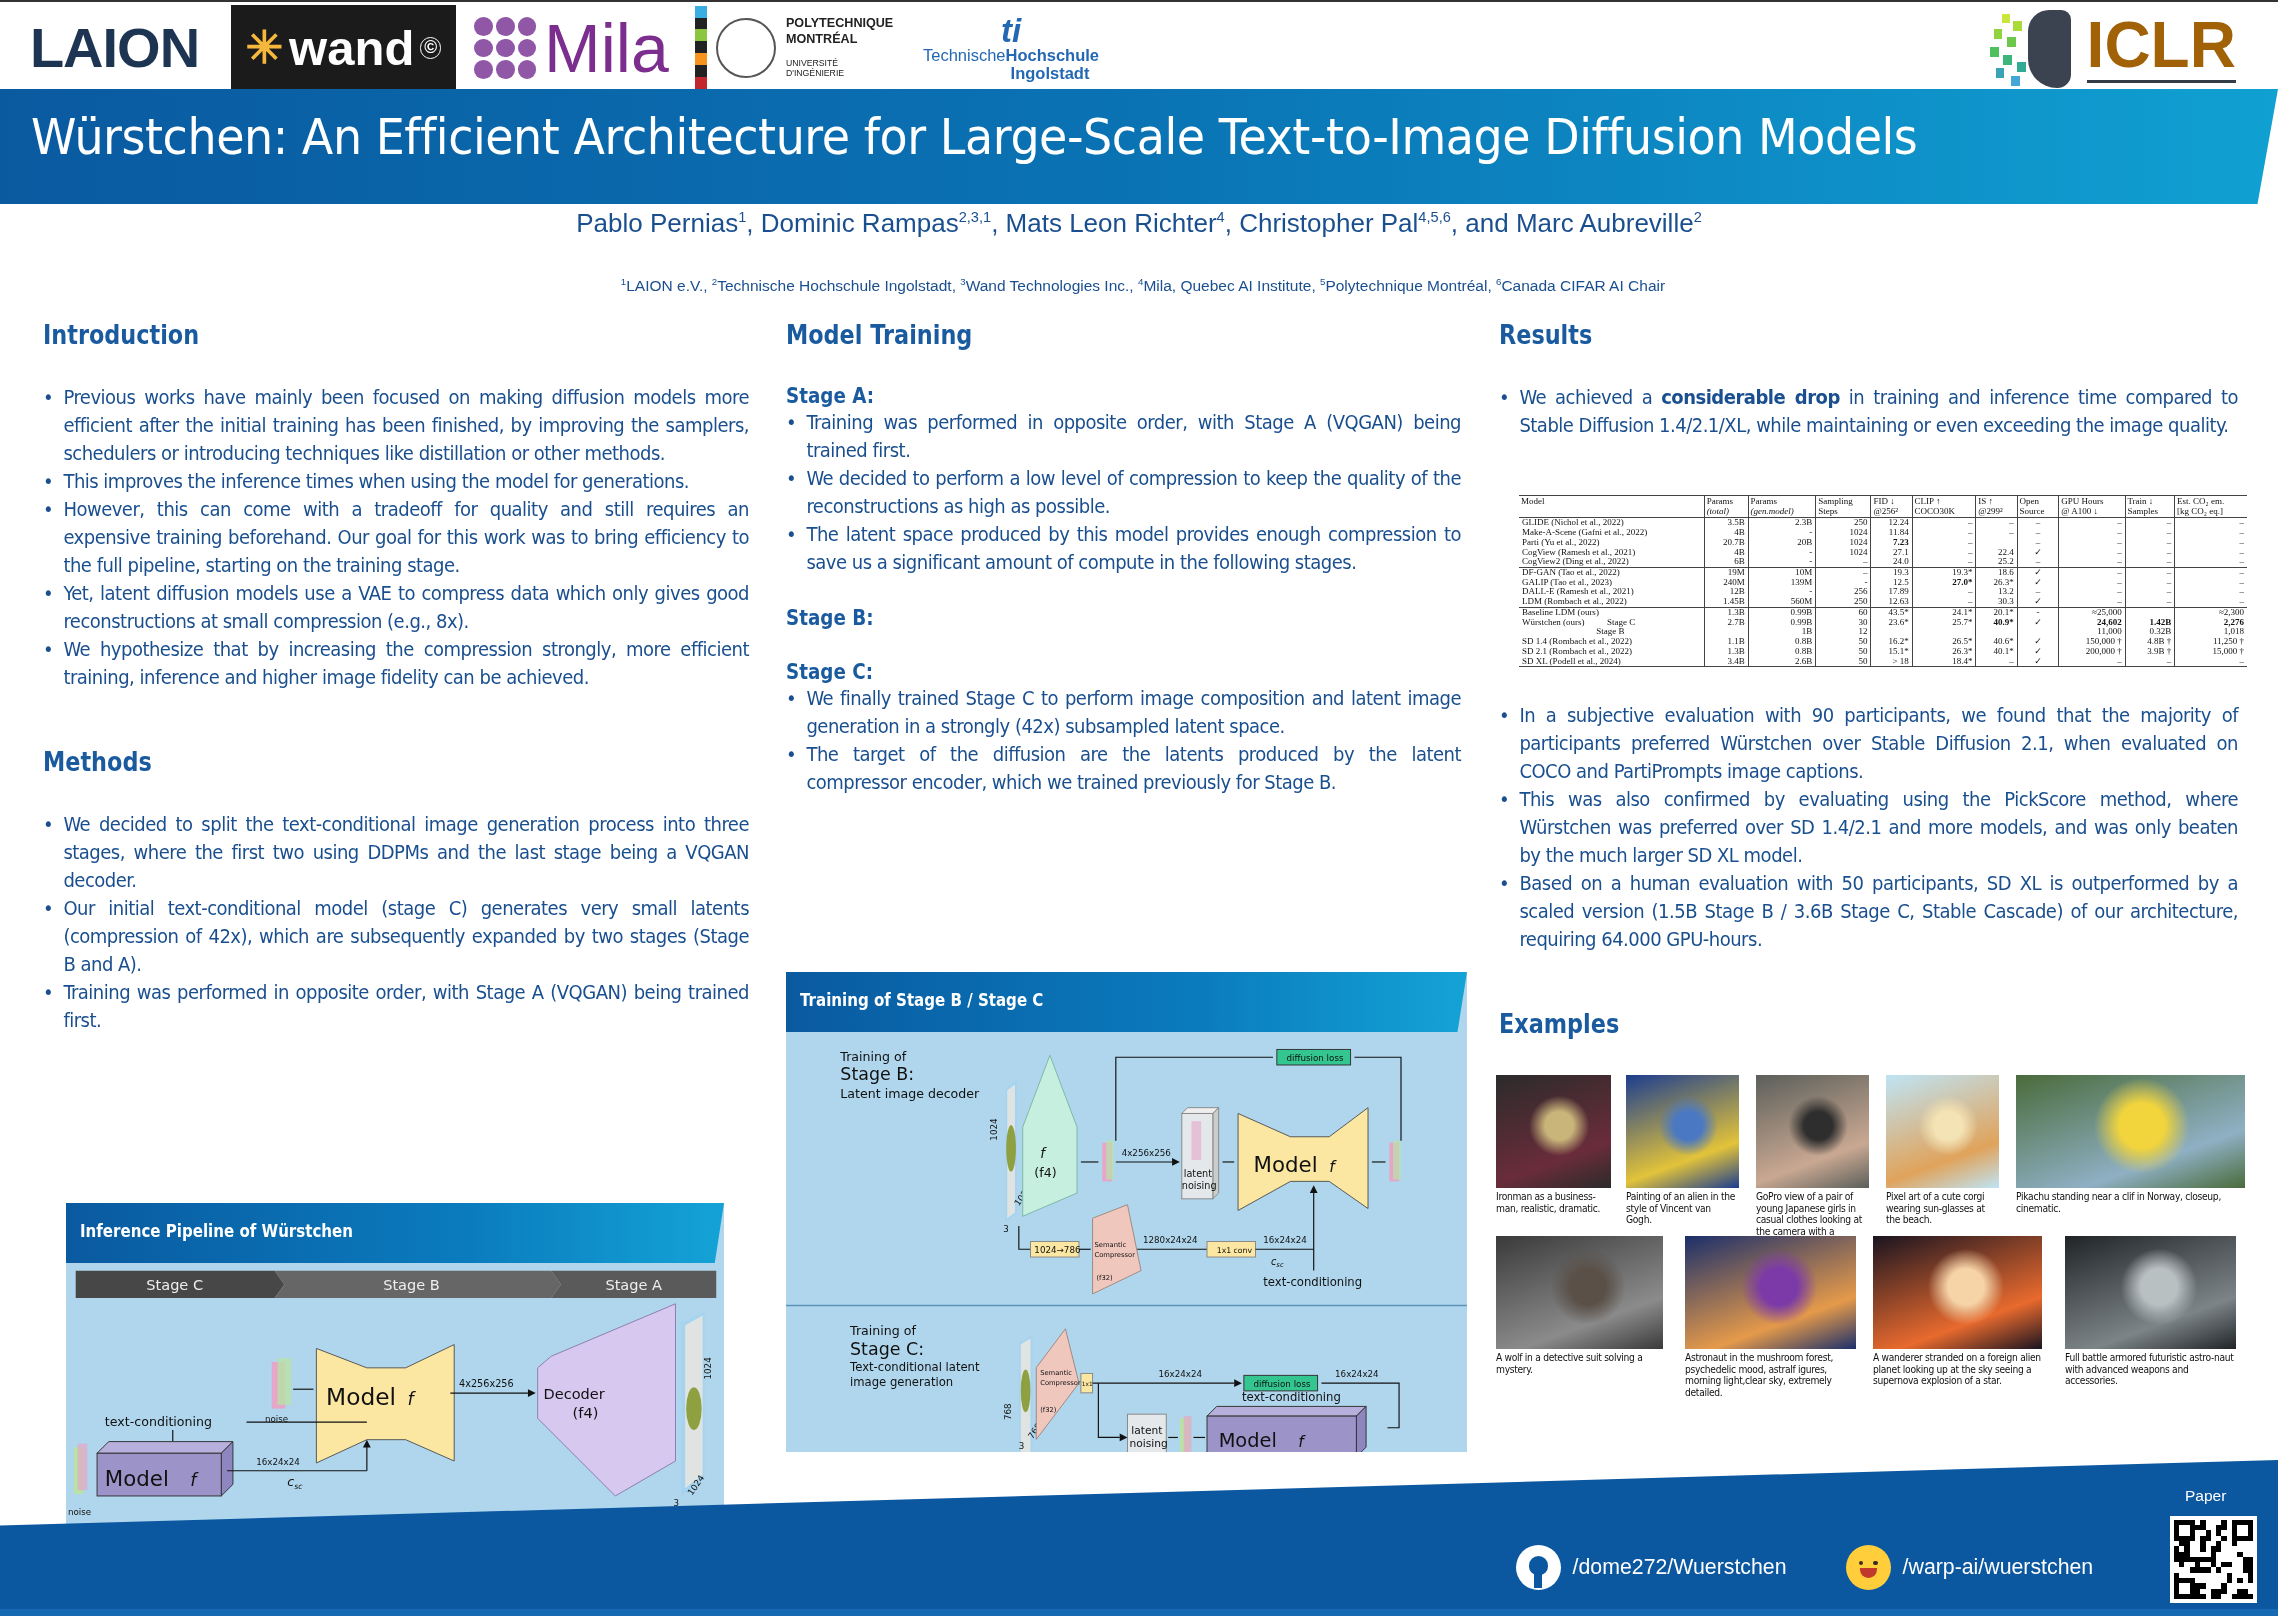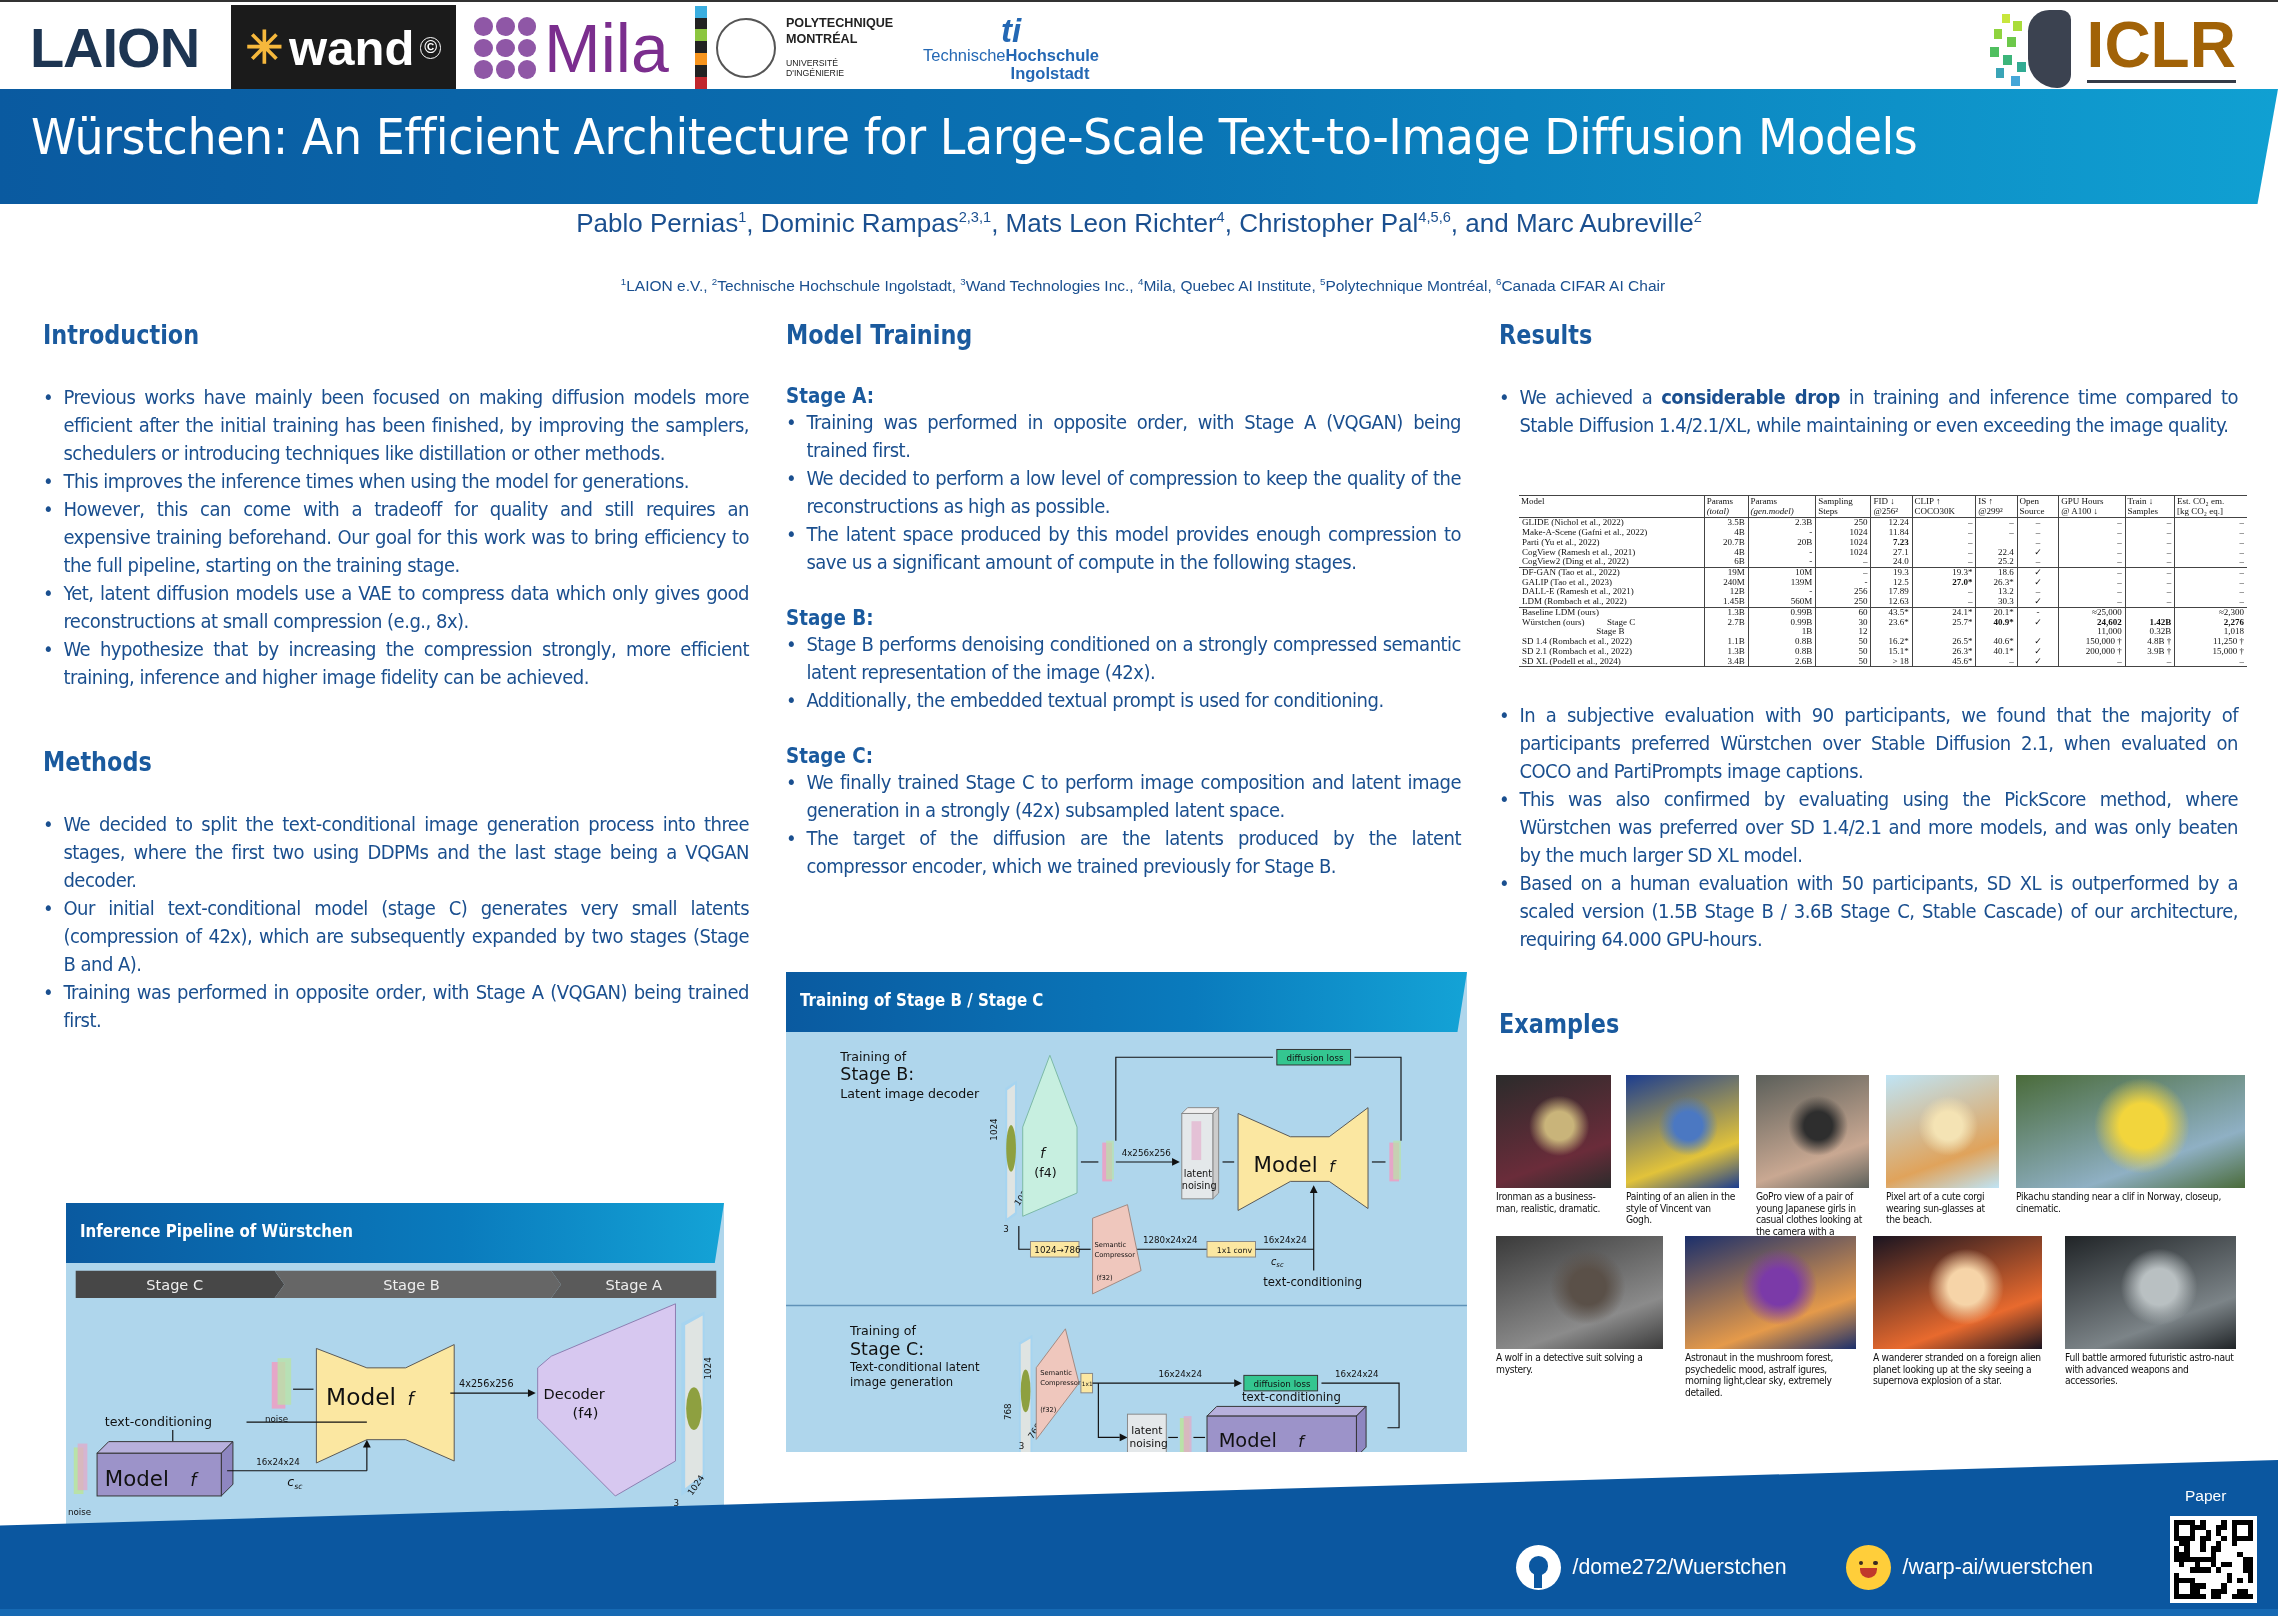--- a/index.html
+++ b/index.html
@@ -247,24 +247,20 @@
 
 <div class="col col-2">
   <h2>Model Training</h2>
   <h3>Stage A:</h3>
   <ul class="bullets">
     <li>Training was performed in opposite order, with Stage A (VQGAN) being trained first.</li>
     <li>We decided to perform a low level of compression to keep the quality of the reconstructions as high as possible.</li>
     <li>The latent space produced by this model provides enough compression to save us a significant amount of compute in the following stages.</li>
   </ul>
   <h3 style="margin-top:29px">Stage B:</h3>
-  <ul class="bullets">
-    <li>Stage B performs denoising conditioned on a strongly compressed semantic latent representation of the image (42x).</li>
-    <li>Additionally, the embedded textual prompt is used for conditioning.</li>
-  </ul>
   <h3 style="margin-top:29px">Stage C:</h3>
   <ul class="bullets">
     <li>We finally trained Stage C to perform image composition and latent image generation in a strongly (42x) subsampled latent space.</li>
     <li>The target of the diffusion are the latents produced by the latent compressor encoder, which we trained previously for Stage B.</li>
   </ul>
 </div>
 
 <div class="figbox fig-train">
   <div class="fighead">
       <span>Training of Stage B / Stage C</span>
@@ -623,21 +619,21 @@
           <td>200,000 †</td>
           <td>3.9B †</td>
           <td>15,000 †</td>
         </tr>
         <tr>
           <td style="white-space: pre;">SD XL (Podell et al., 2024)</td>
           <td>3.4B</td>
           <td>2.6B</td>
           <td>50</td>
           <td>&gt; 18</td>
-          <td>45.6*</td>
+          <td>18.4*</td>
           <td>–</td>
           <td class="c">✓</td>
           <td>–</td>
           <td>–</td>
           <td>–</td>
         </tr>
       </tbody>
   </table>
 </div>
 

